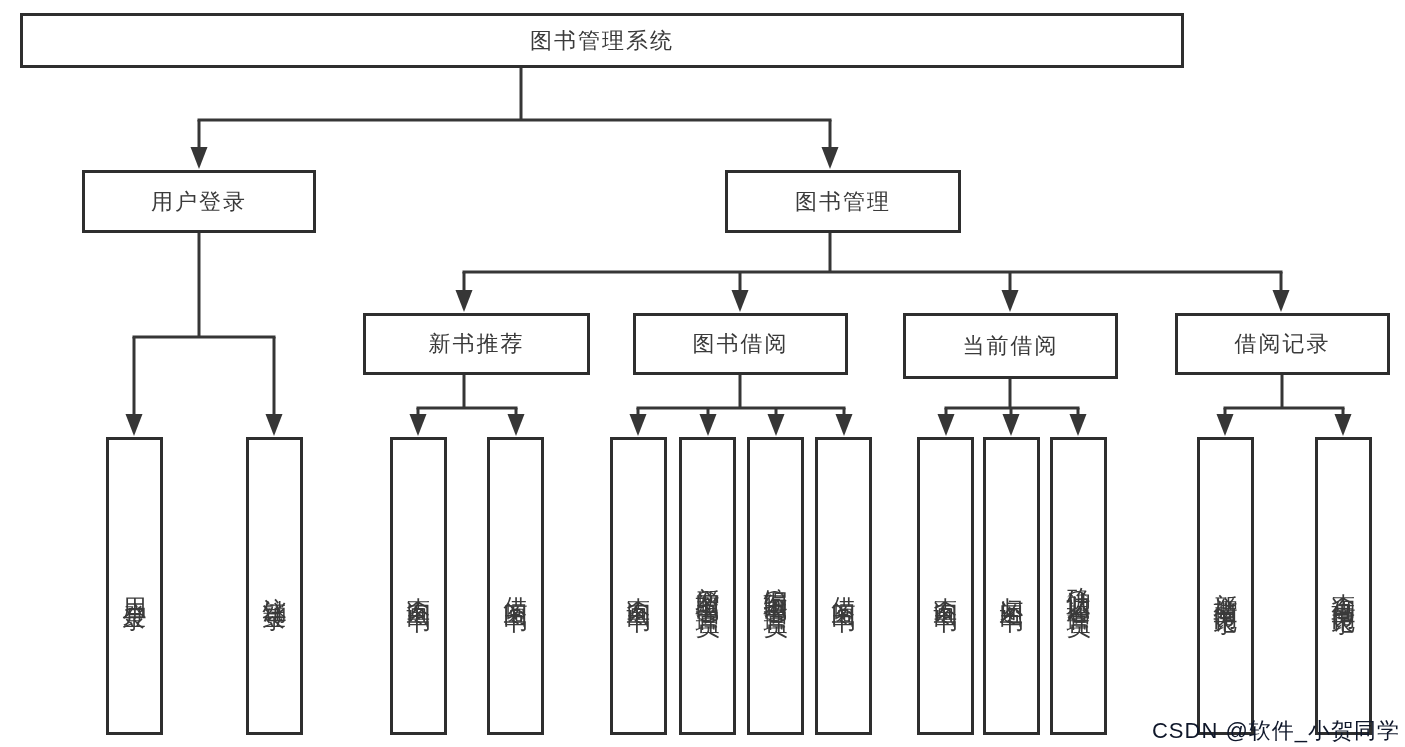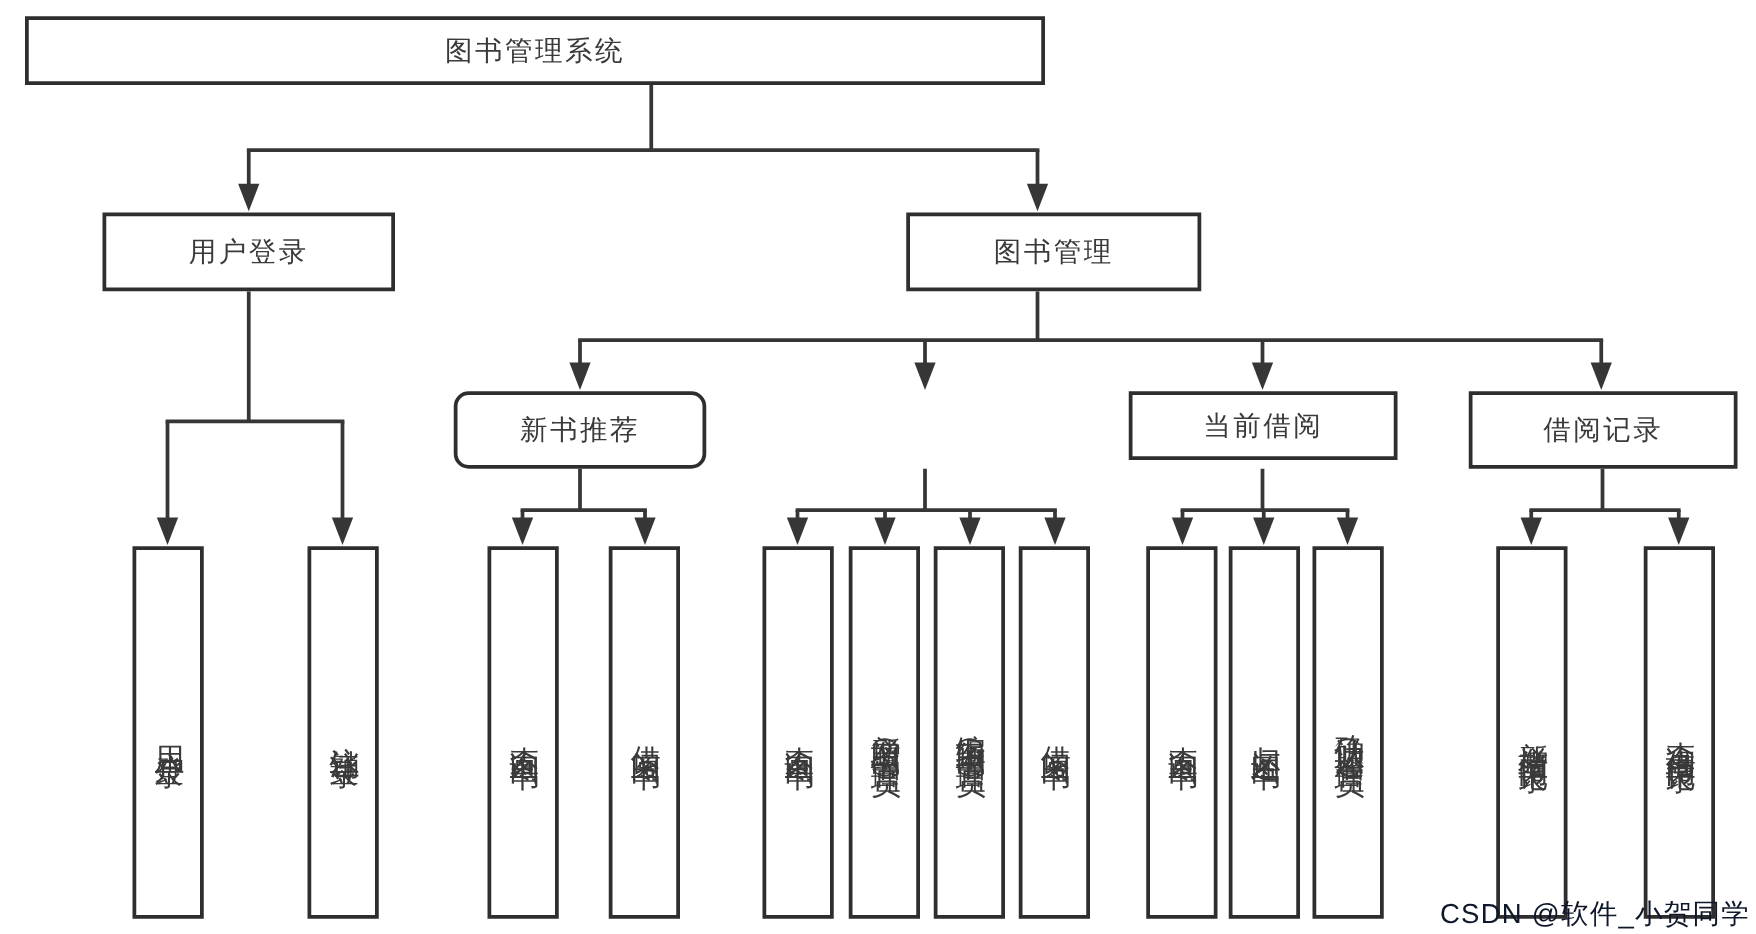--- a/index.html
+++ b/index.html
@@ -39,26 +39,26 @@
     line-height: 1;
   }
   .box.v {
     writing-mode: vertical-rl;
     text-orientation: mixed;
     font-size: 24px;
     letter-spacing: 4px;
     line-height: 1;
   }
   
-  .n-root   { left: 20px;   top: 13px;  width: 816px; height: 55px; }
+  .n-root   { left: 20px;   top: 13px;  width: 1164px; height: 55px; }
   .n-login  { left: 82px;   top: 170px; width: 234px;  height: 63px; }
   .n-mgmt   { left: 712px;  top: 170px; width: 236px;  height: 63px; margin-left: 13px; }
-  .n-rec    { left: 363px;  top: 313px; width: 202px;  height: 62px; border-radius: 12px; }
+  .n-rec    { left: 363px;  top: 313px; width: 227px;  height: 62px; }
   .n-borrow { left: 633px;  top: 313px; width: 215px;  height: 62px; }
-  .n-cur    { left: 903px;  top: 313px; width: 215px;  height: 55px; }
+  .n-cur    { left: 903px;  top: 313px; width: 215px;  height: 66px; }
   .n-log    { left: 1175px; top: 313px; width: 215px;  height: 62px; }
   .leaf     { top: 437px; width: 57px; height: 298px; }
   .l-a1 { left: 106px; }  .l-a2 { left: 246px; }
   .l-b1 { left: 390px; }  .l-b2 { left: 487px; }
   .l-c1 { left: 610px; }  .l-c2 { left: 679px; }
   .l-c3 { left: 747px; }  .l-c4 { left: 815px; }
   .l-d1 { left: 917px; }  .l-d2 { left: 983px; }  .l-d3 { left: 1050px; }
   .l-e1 { left: 1197px; } .l-e2 { left: 1315px; }
   #watermark {
     position: absolute;
@@ -130,20 +130,21 @@
       <line x1="1343" y1="408" x2="1343" y2="418" stroke="#363636" stroke-width="3"></line>
       <polygon points="1334.5,414 1351.5,414 1343,436" fill="#363636"></polygon>
     </svg>
 
   <div class="box h n-root">图书管理系统</div>
 
   <div class="box h n-login">用户登录</div>
   <div class="box h n-mgmt">图书管理</div>
 
   <div class="box h n-rec">新书推荐</div>
+  <div class="box h n-borrow">图书借阅</div>
   <div class="box h n-cur">当前借阅</div>
   <div class="box h n-log">借阅记录</div>
 
   <div class="box v leaf l-a1">用户登录</div>
   <div class="box v leaf l-a2">注销登录</div>
 
   <div class="box v leaf l-b1">查询图书</div>
   <div class="box v leaf l-b2">借阅图书</div>
 
   <div class="box v leaf l-c1">查询图书</div>

